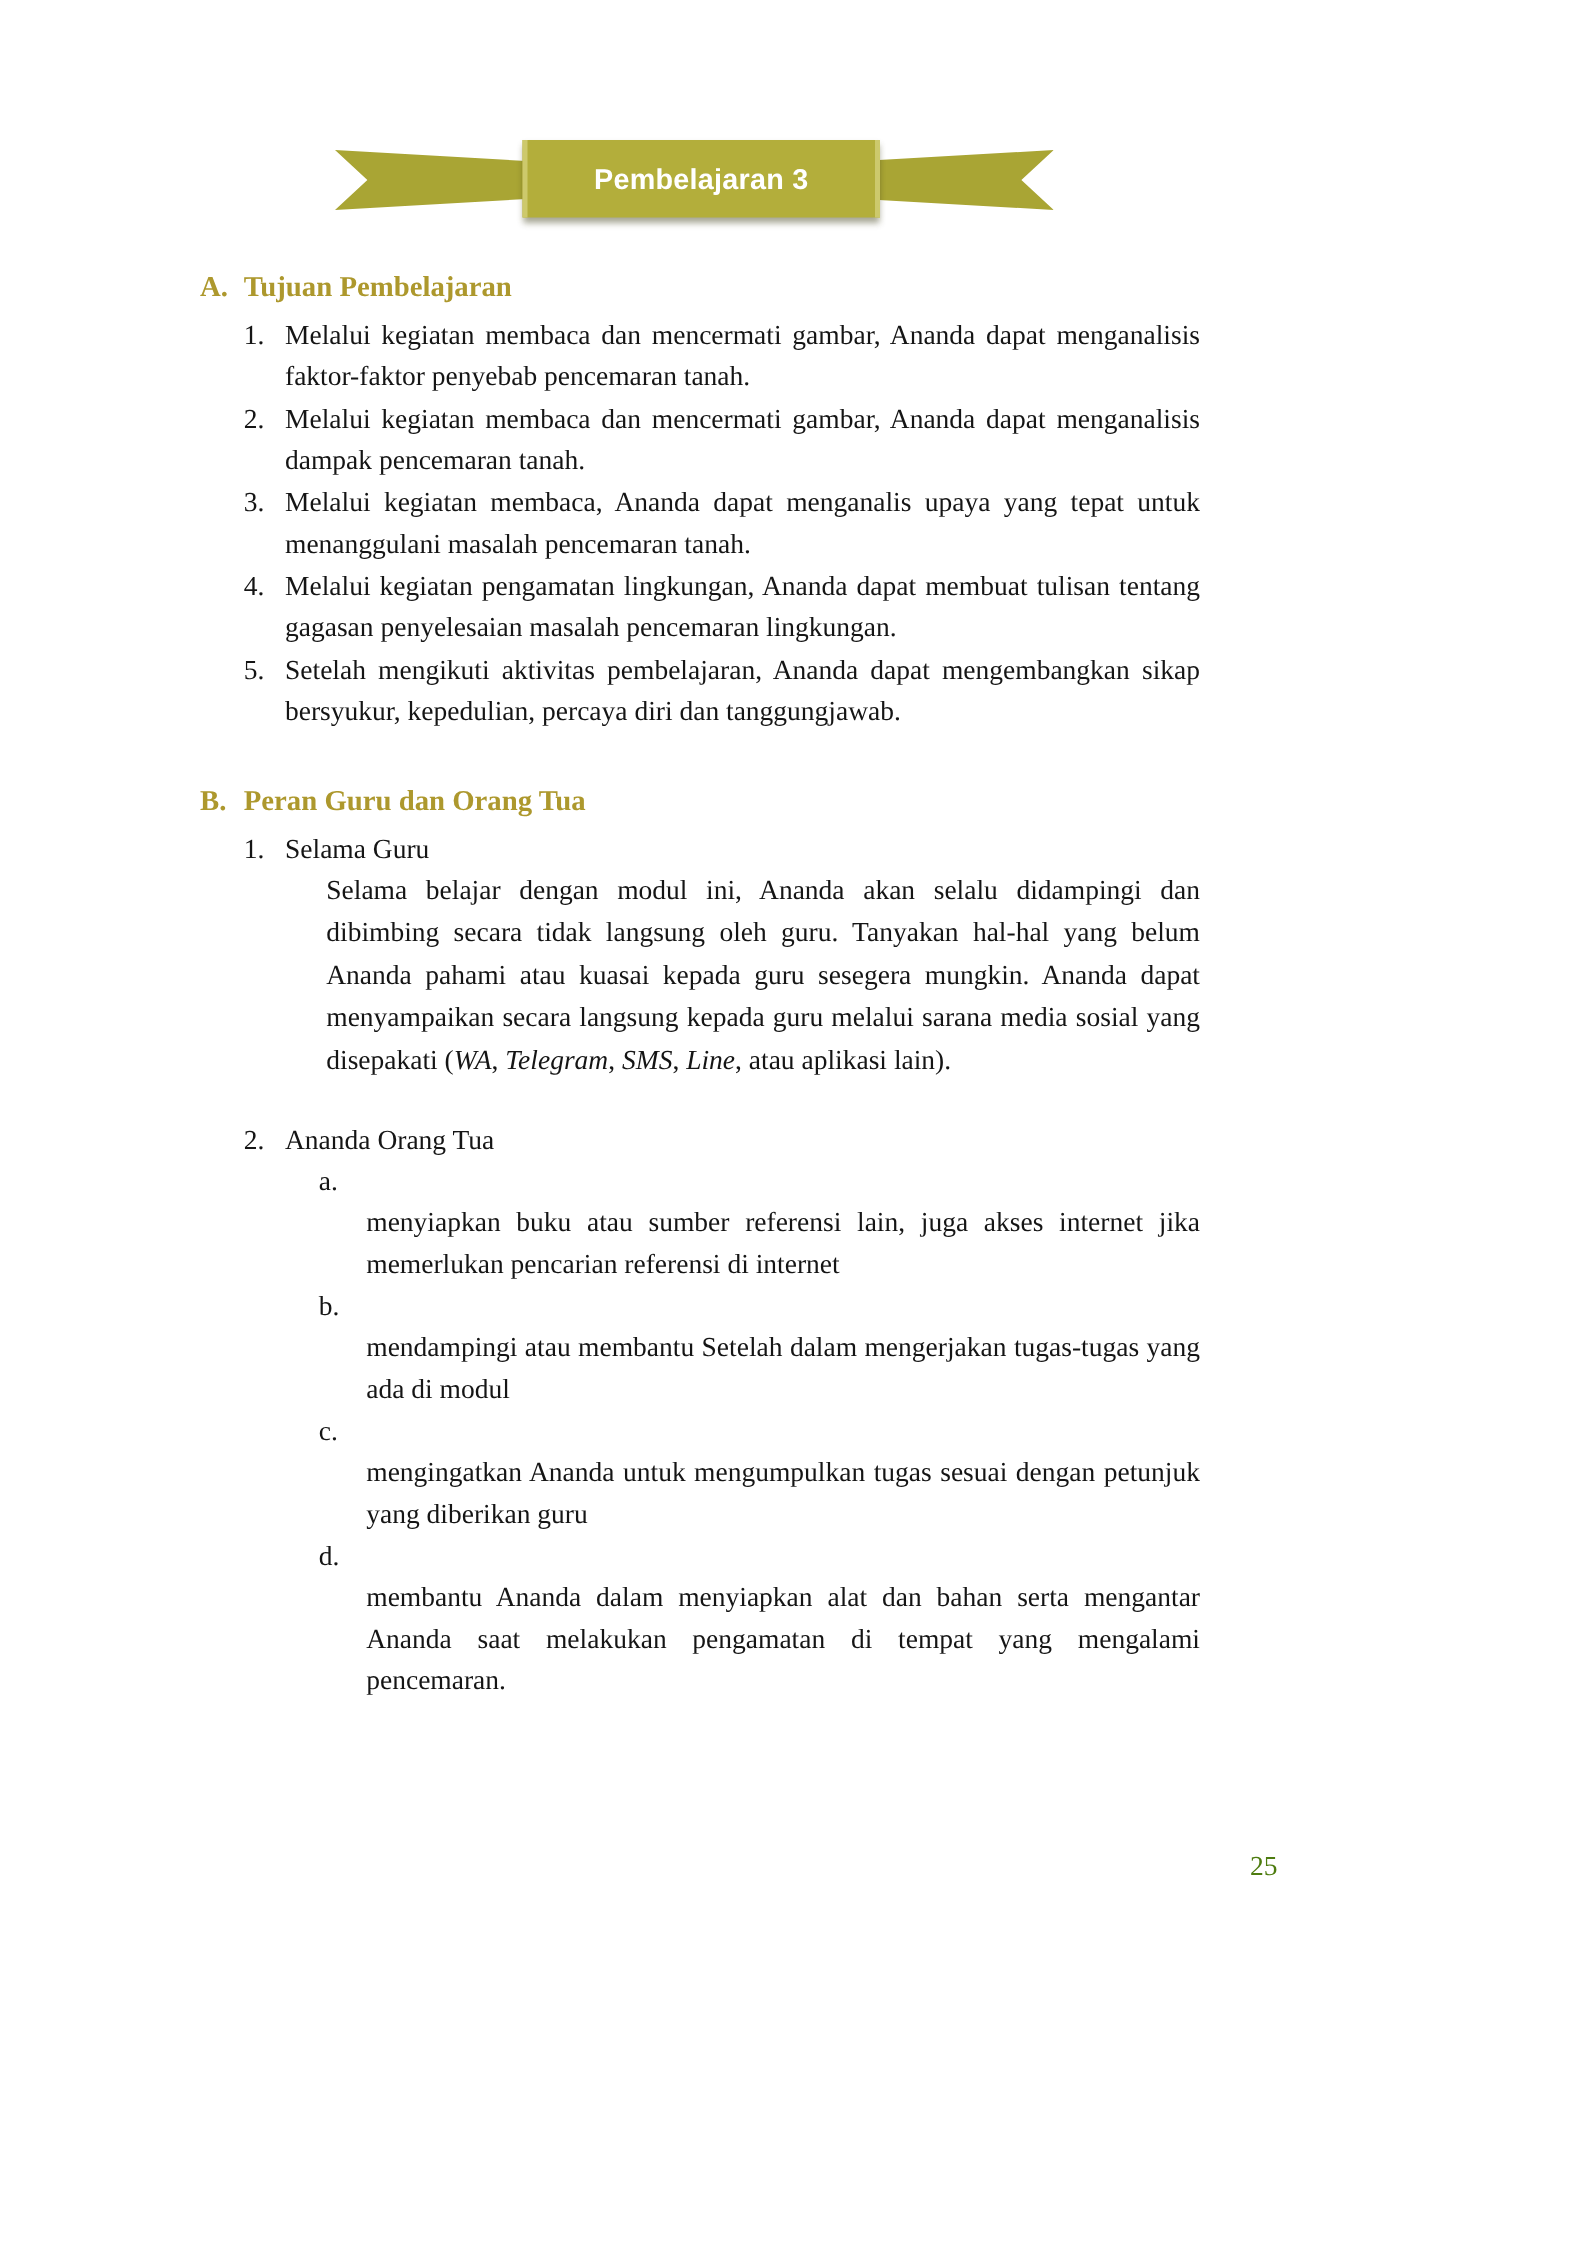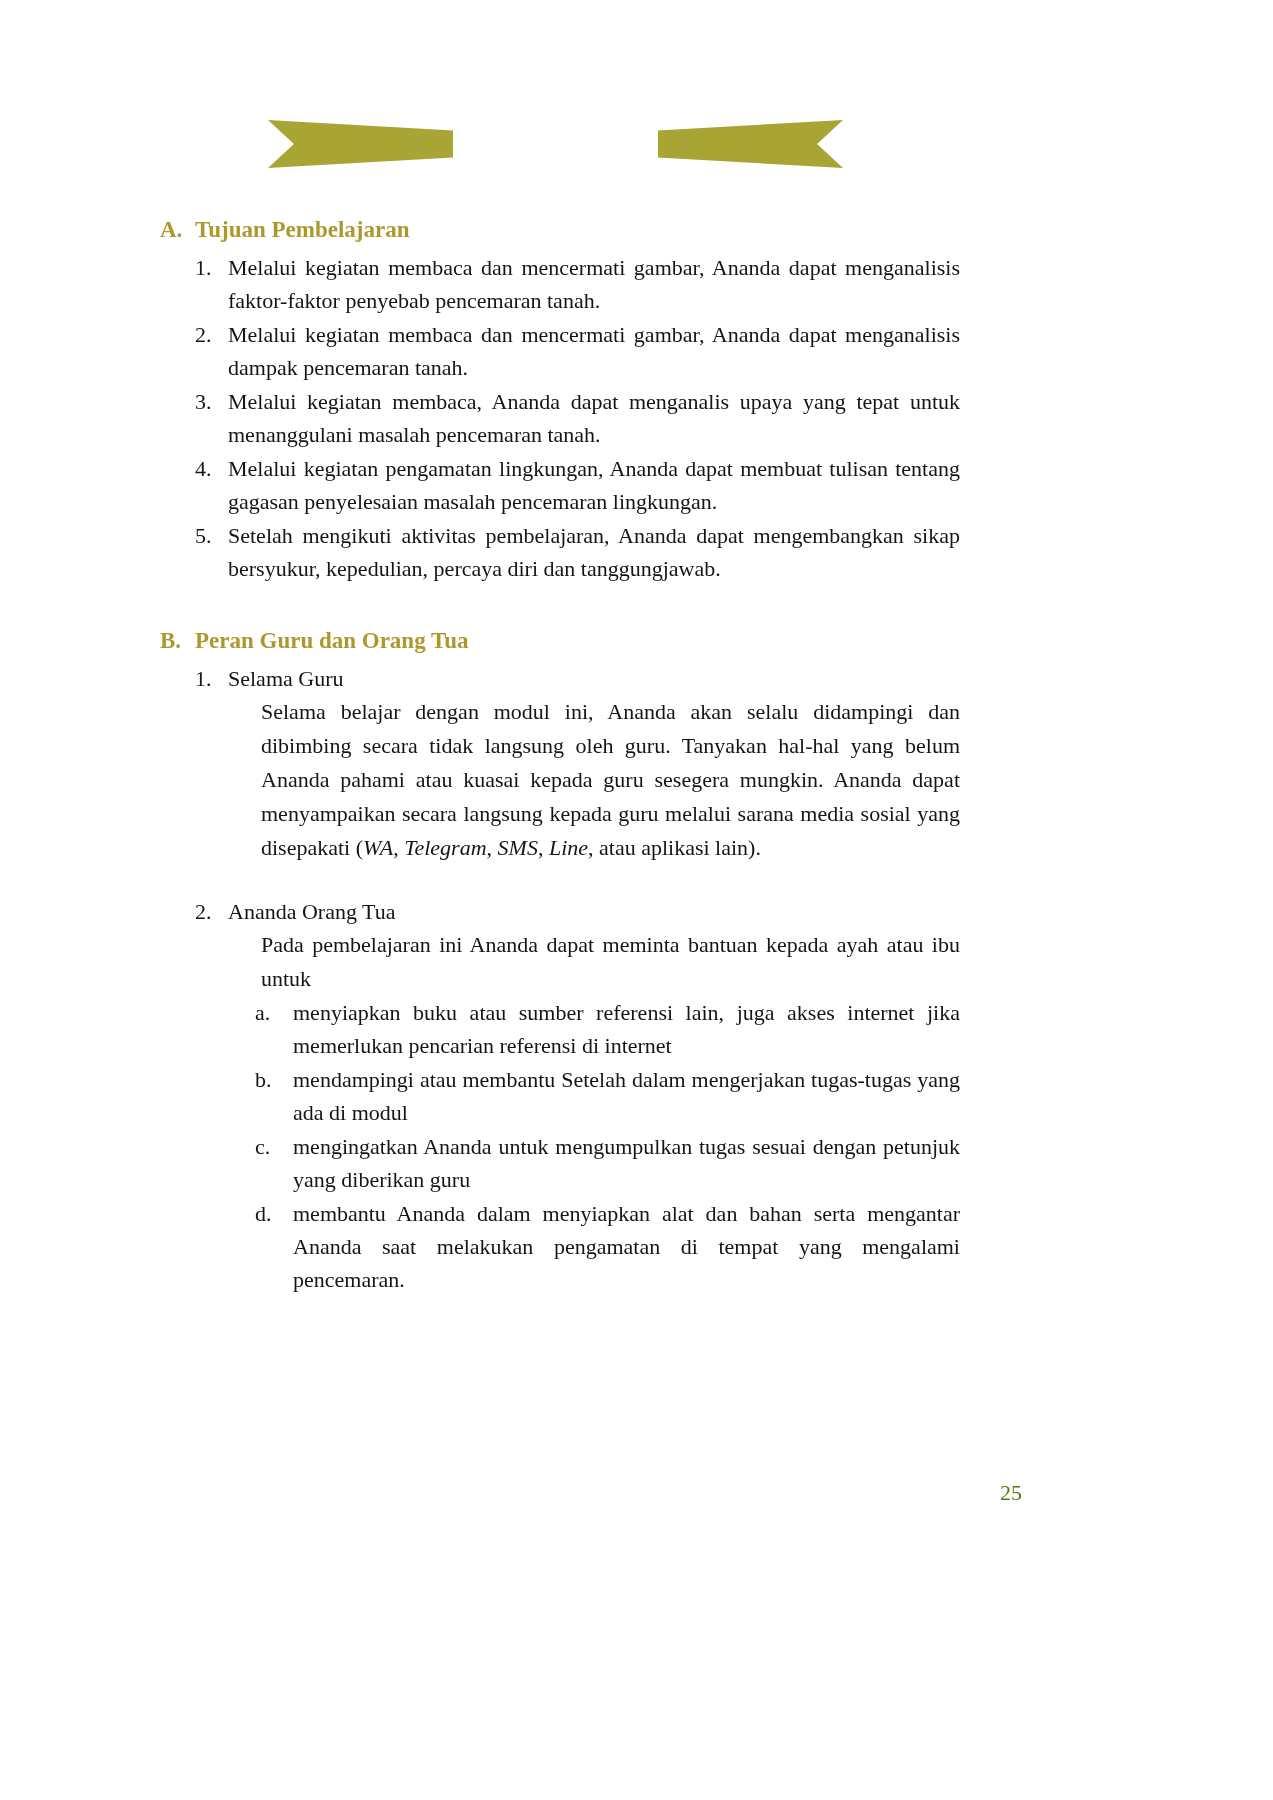--- a/index.html
+++ b/index.html
@@ -94,38 +94,41 @@
   .para {
     margin: 0 0 0 101px;
     text-align: justify;
     line-height: 34px;
   }
   .it { font-style: italic; }
 
   .letter-list { margin-left: 95px; }
   .letter-list .row { margin-bottom: 1px; }
   .letter-list .letter { width: 38px; flex: none; }
-  .letter-list .txt { flex: 1; text-align: justify; }
+  .letter-list .txt { flex: 1; text-align: justify; margin-top: 33px; }
 
   .page-number {
     position: absolute;
     top: 1480px;
     left: 1000px;
     font-size: 22px;
     color: #4d7c0f;
   }
 </style>
 </head>
 <body>
 
 <div class="page">
 
   <div class="ribbon">
     <div class="ribbon-tail left"></div>
     <div class="ribbon-tail right"></div>
+    <div class="ribbon-center">
+      <span class="banner-text">Pembelajaran 3</span>
+    </div>
   </div>
 
   <div class="content">
 
     <div class="section-heading">
       <span class="sec-label">A.</span>
       <span class="sec-title">Tujuan Pembelajaran</span>
     </div>
 
     <div class="list-a">
@@ -163,21 +166,20 @@
       <span>Selama Guru</span>
     </div>
     <p class="para"><span>Selama belajar dengan modul ini, Ananda akan selalu didampingi dan dibimbing secara tidak langsung oleh guru. Tanyakan hal-hal yang belum Ananda pahami atau kuasai kepada guru sesegera mungkin. Ananda dapat menyampaikan secara langsung kepada guru melalui sarana media sosial yang disepakati (</span><span class="it">WA</span><span>, </span><span class="it">Telegram</span><span>, </span><span class="it">SMS</span><span>, </span><span class="it">Line</span><span>, atau aplikasi lain).</span></p>
 
     <div class="gap-md"></div>
 
     <div class="sub-row">
       <span class="num">2.</span>
       <span>Ananda Orang Tua</span>
     </div>
-    <p class="para">Pada pembelajaran ini Ananda dapat meminta bantuan kepada ayah atau ibu untuk</p>
 
     <div class="letter-list">
       <div class="row">
         <span class="letter">a.</span>
         <span class="txt">menyiapkan buku atau sumber referensi lain, juga akses internet jika memerlukan pencarian referensi di internet</span>
       </div>
       <div class="row">
         <span class="letter">b.</span>
         <span class="txt">mendampingi atau membantu Setelah dalam mengerjakan tugas-tugas yang ada di modul</span>
       </div>

